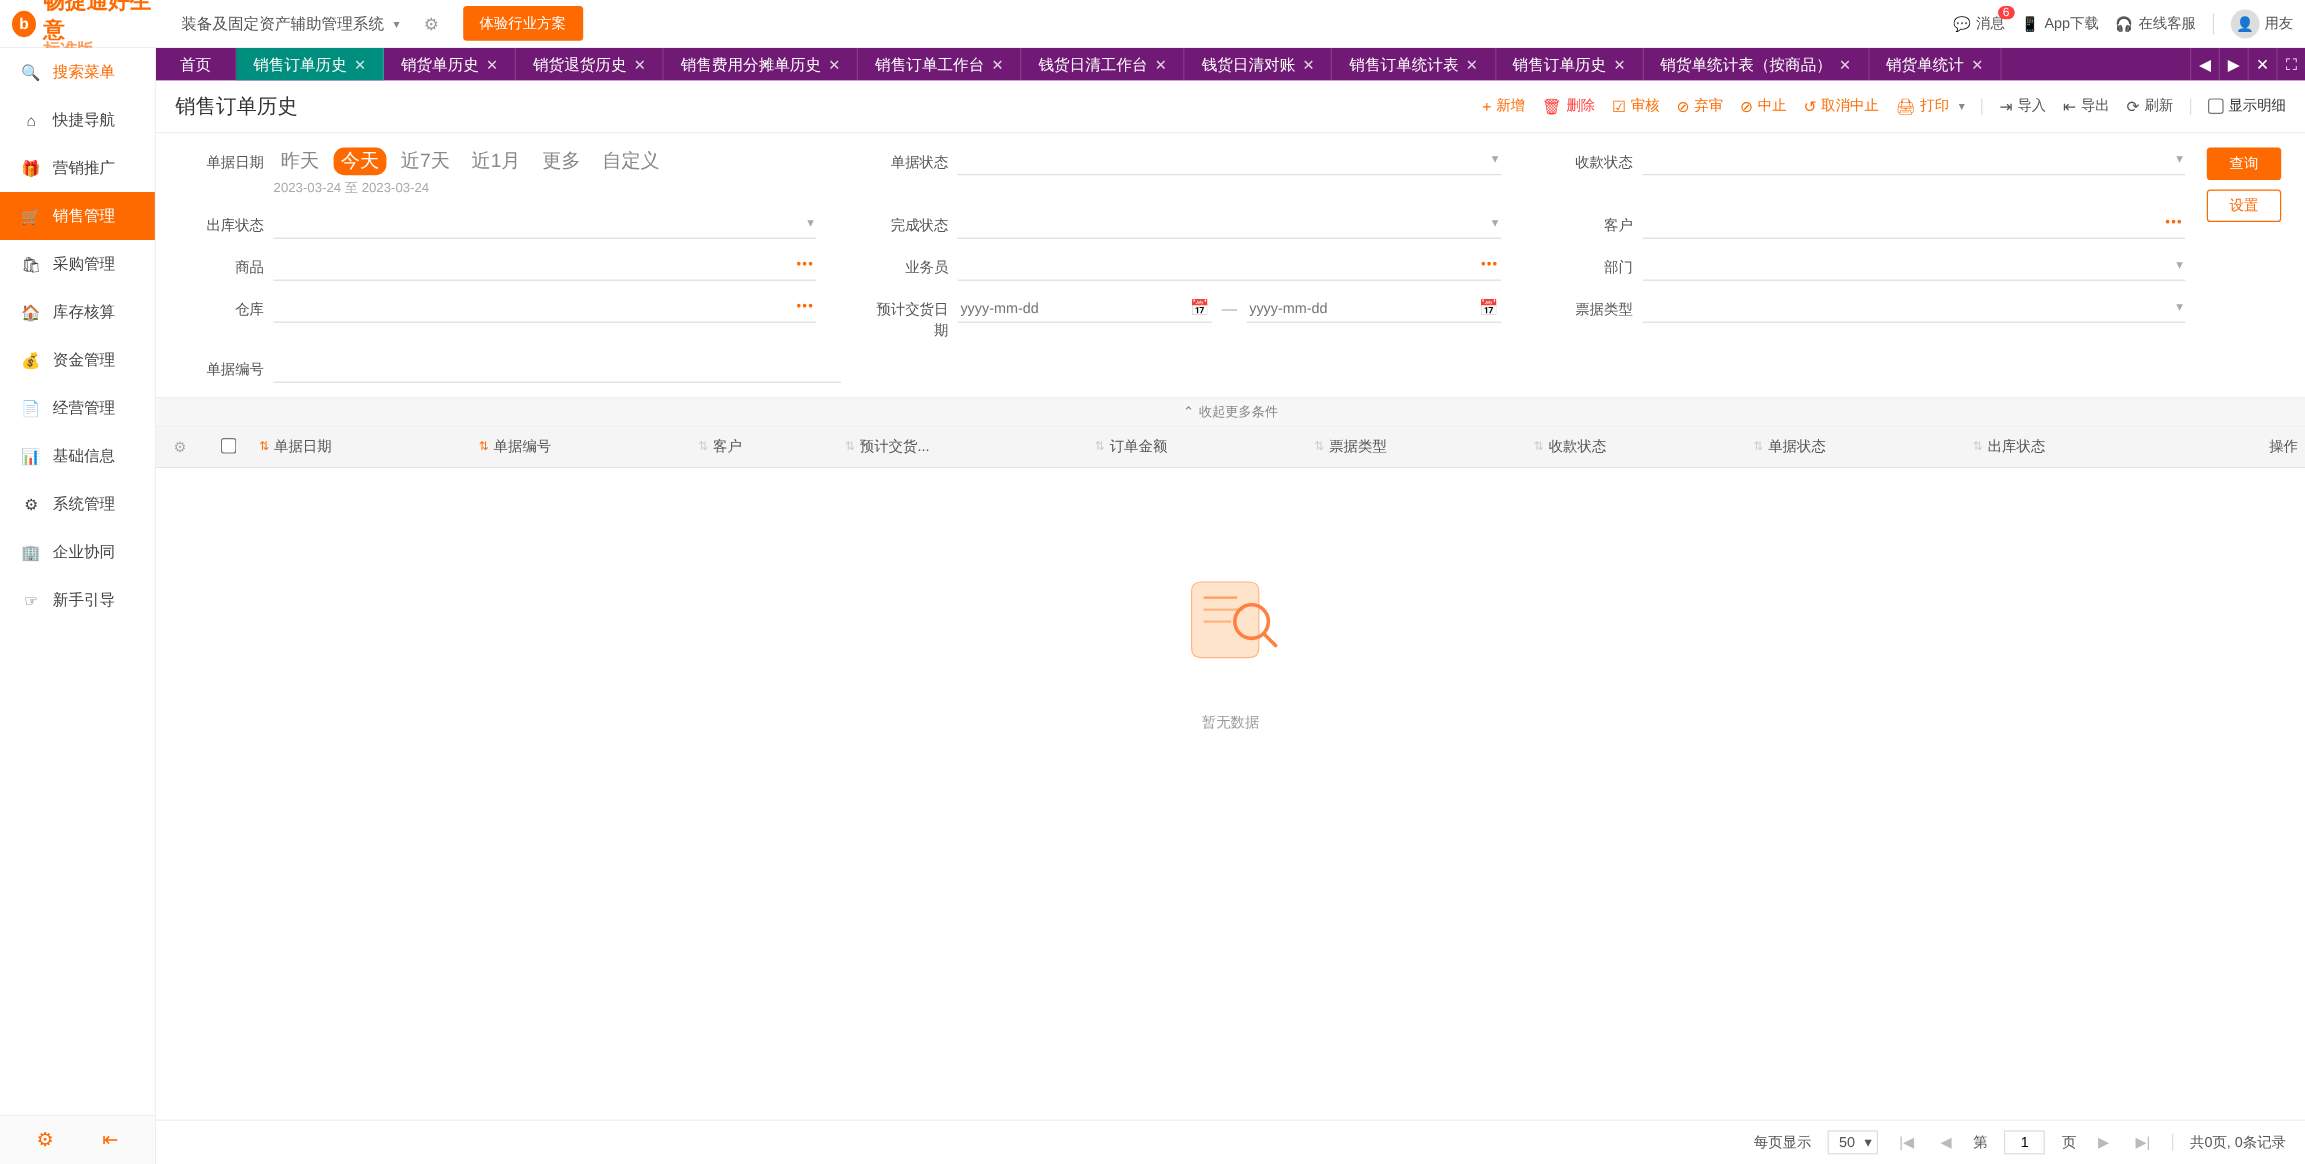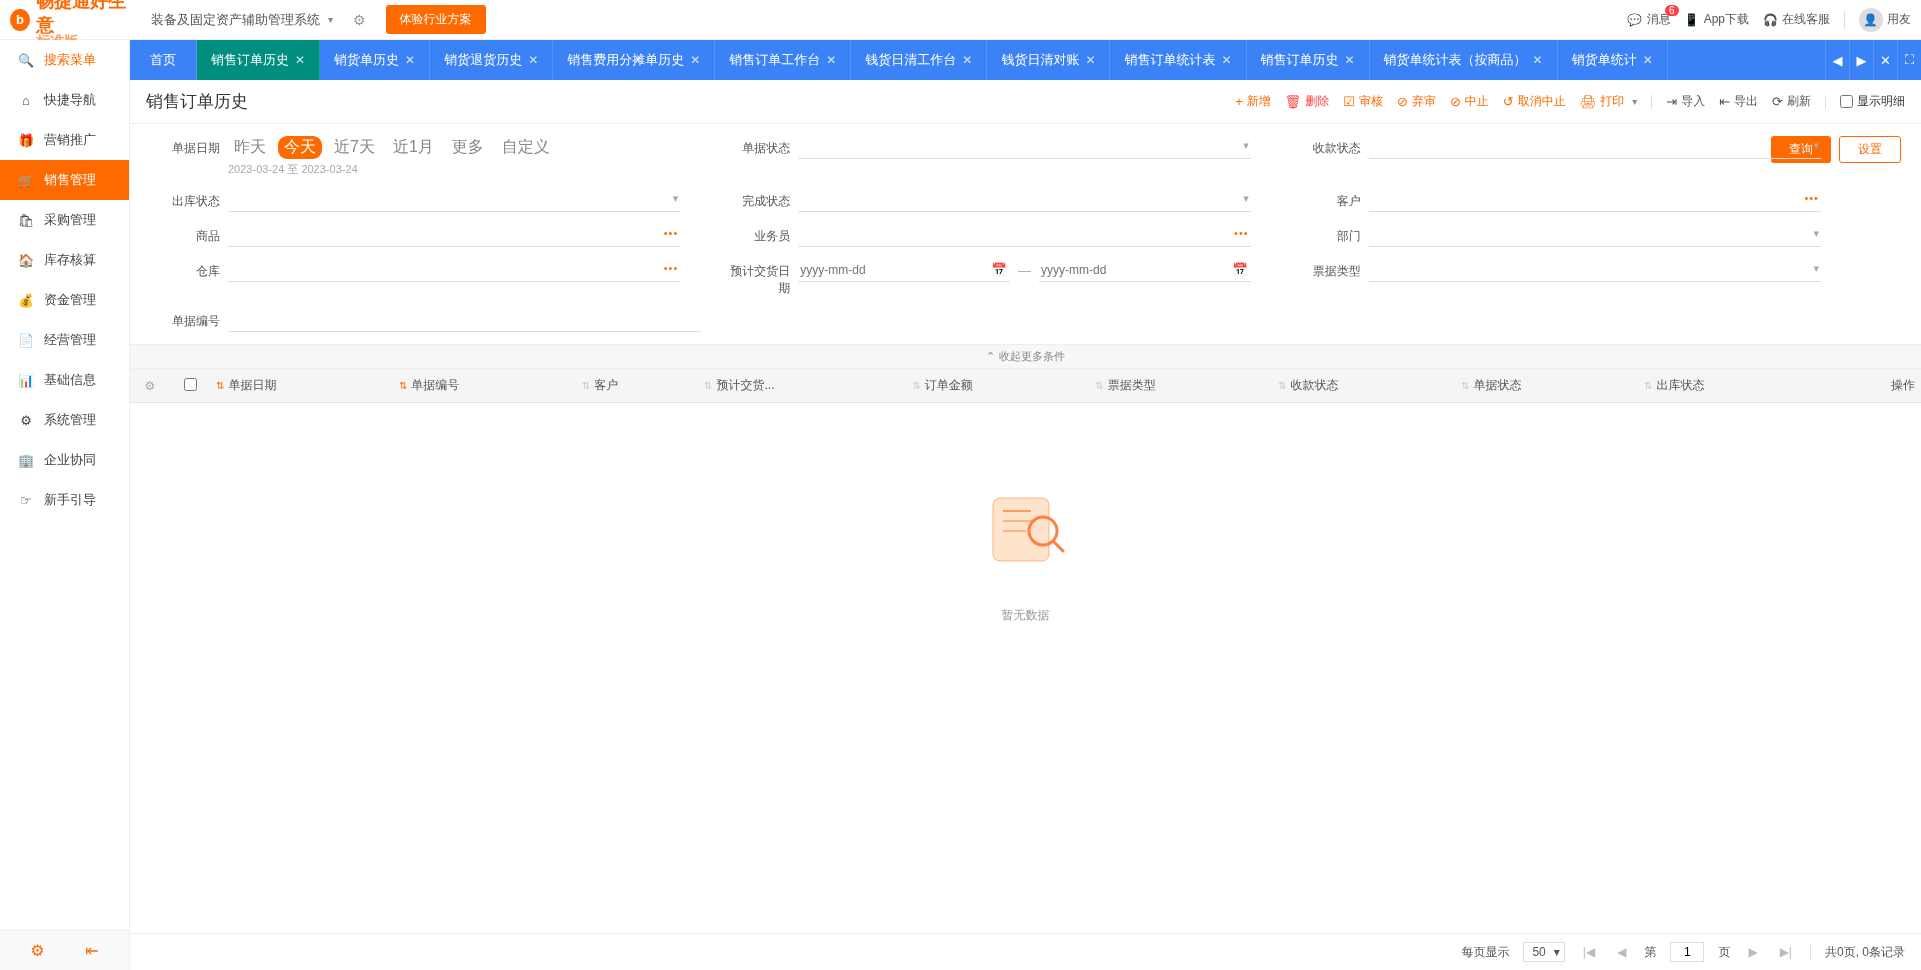--- a/index.html
+++ b/index.html
@@ -32,21 +32,21 @@
     .sidebar-item.search { color: #ff6a00; }
     .sidebar-item.active { background: #ff6a00; color: #fff; }
     .sidebar-item .si-icon { width: 16px; display: inline-flex; justify-content: center; }
     .sidebar-footer { margin-top: auto; display: flex; justify-content: space-around; padding: 10px; border-top: 1px solid #eee; background: #fafafa; }
     .sf-icon { color: #ff6a00; cursor: pointer; font-size: 16px; }
 
     
     .content { flex: 1; display: flex; flex-direction: column; min-width: 0; }
     
     
-    .tabs { height: 40px; background: #3b82f6; display: flex; align-items: stretch; position: relative; }
+    .tabs { height: 27px; background: #701a75; display: flex; align-items: stretch; position: relative; }
     .tab { display: flex; align-items: center; padding: 0 14px; color: #fff; font-size: 13px; cursor: pointer; white-space: nowrap; gap: 6px; border-right: 1px solid rgba(255,255,255,0.15); }
     .tab.home { padding: 0 20px; }
     .tab.active { background: #008e7f; }
     .tab-close { font-size: 12px; opacity: 0.8; }
     .tabs-right { margin-left: auto; display: flex; align-items: stretch; }
     .tabs-scroll { width: 24px; display: flex; align-items: center; justify-content: center; color: #fff; cursor: pointer; border-left: 1px solid rgba(255,255,255,0.15); }
     .tabs-close-all { width: 24px; display: flex; align-items: center; justify-content: center; color: #fff; cursor: pointer; border-left: 1px solid rgba(255,255,255,0.15); }
 
     
     .page-header { display: flex; align-items: center; padding: 10px 16px; border-bottom: 1px solid #eee; }
@@ -71,21 +71,21 @@
     .chip.active { background: #ff6a00; color: #fff; border-radius: 9px; }
     .date-range { font-size: 11px; color: #aaa; }
     .underline-input { border: none; border-bottom: 1px solid #ddd; width: 100%; padding: 4px 2px; font-size: 12px; outline: none; background: transparent; }
     .input-suffix { position: relative; }
     .input-suffix .suffix { position: absolute; right: 2px; top: 3px; color: #ff6a00; font-size: 11px; cursor: pointer; letter-spacing: 1px; }
     .input-suffix .suffix-grey { position: absolute; right: 2px; top: 3px; color: #aaa; font-size: 11px; cursor: pointer; }
     .date-pair { display: flex; align-items: center; gap: 8px; }
     .date-input-wrap { position: relative; flex: 1; }
     .date-icon { position: absolute; right: 2px; top: 3px; color: #ff9c5c; font-size: 13px; }
     .dash { color: #aaa; }
-    .action-buttons { position: absolute; right: 20px; top: 12px; display: flex; gap: 8px; }
+    .action-buttons { position: absolute; right: 20px; top: 12px; display: flex; flex-direction: column; gap: 8px; }
     .btn-primary { background: #ff6a00; color: #fff; border: none; padding: 5px 18px; border-radius: 3px; font-size: 12px; cursor: pointer; }
     .btn-secondary { background: #fff; color: #ff6a00; border: 1px solid #ff6a00; padding: 4px 18px; border-radius: 3px; font-size: 12px; cursor: pointer; }
     .collapse-bar { text-align: center; padding: 4px; font-size: 11px; color: #888; cursor: pointer; background: #f7f7f7; margin: 0 -20px -4px; border-top: 1px solid #eee; display: flex; align-items: center; justify-content: center; gap: 4px; }
 
     
     .table-wrap { flex: 1; overflow: auto; }
     table { width: 100%; border-collapse: collapse; }
     thead th { background: #f5f5f5; font-weight: normal; text-align: left; padding: 8px 6px; font-size: 12px; color: #555; border-bottom: 1px solid #e5e5e5; white-space: nowrap; }
     .th-content { display: flex; align-items: center; gap: 4px; }
     .sort-icon { color: #ccc; font-size: 10px; display: inline-flex; flex-direction: column; line-height: 5px; }

